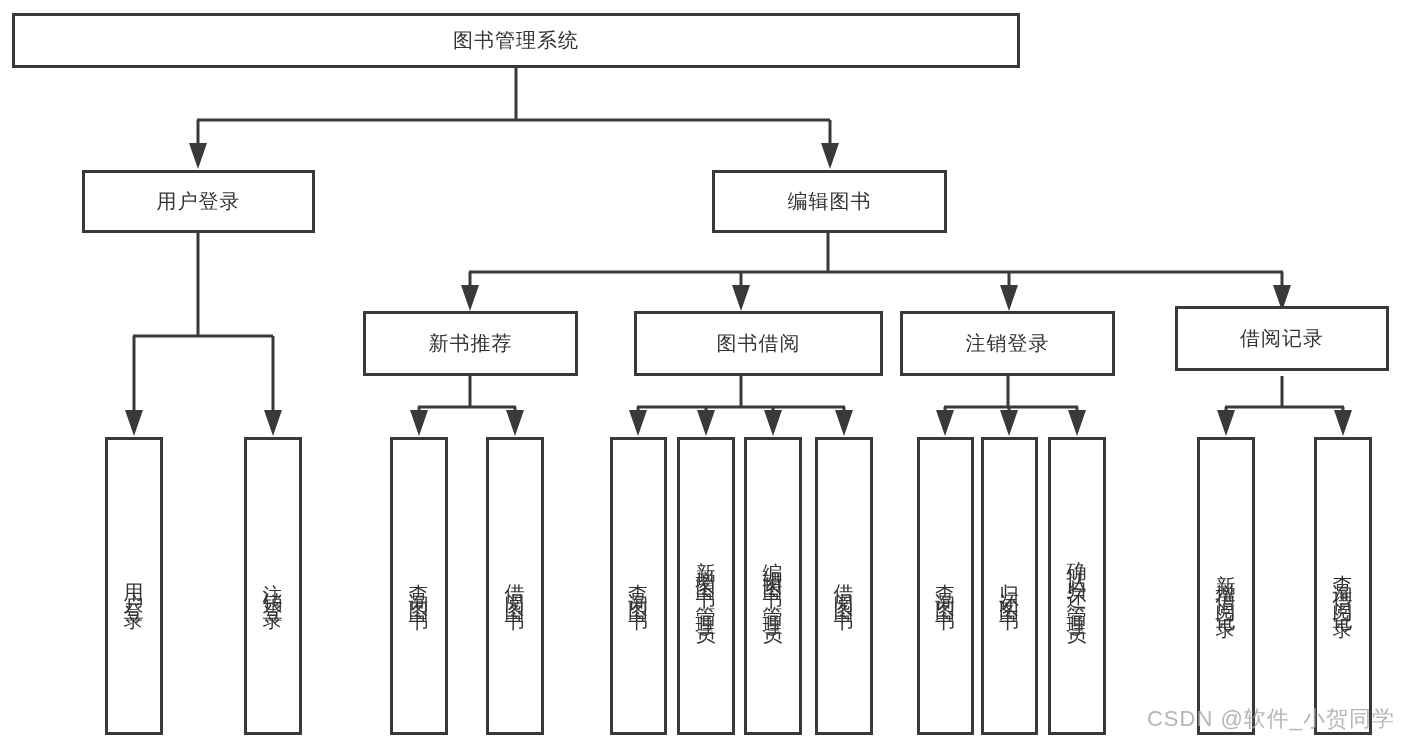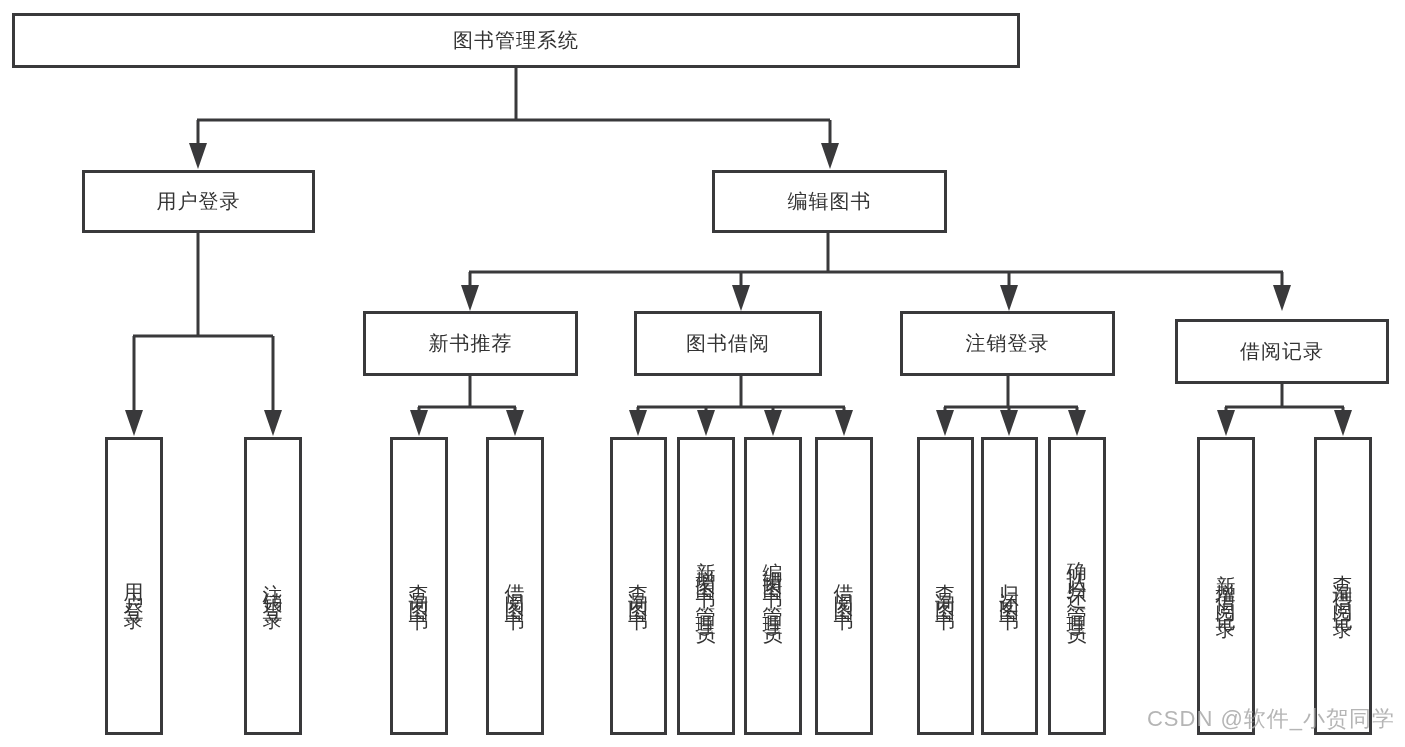--- a/index.html
+++ b/index.html
@@ -130,27 +130,27 @@
   <div class="node" style="left:82px;top:170px;width:233px;height:63px;">
     <span class="lbl">用户登录</span>
   </div>
   <div class="node" style="left:712px;top:170px;width:235px;height:63px;">
     <span class="lbl">编辑图书</span>
   </div>
 
   <div class="node" style="left:363px;top:311px;width:215px;height:65px;">
     <span class="lbl">新书推荐</span>
   </div>
-  <div class="node" style="left:634px;top:311px;width:188px;height:65px;">
+  <div class="node" style="left:634px;top:311px;width:249px;height:65px;">
     <span class="lbl">图书借阅</span>
   </div>
   <div class="node" style="left:900px;top:311px;width:215px;height:65px;">
     <span class="lbl">注销登录</span>
   </div>
-  <div class="node" style="left:1175px;top:319px;width:214px;height:65px;">
+  <div class="node" style="left:1175px;top:306px;width:214px;height:65px;">
     <span class="lbl">借阅记录</span>
   </div>
 
   <div class="node leaf" style="left:105px;top:437px;width:58px;height:298px;">
     <span class="lbl">用户登录</span>
   </div>
   <div class="node leaf" style="left:244px;top:437px;width:58px;height:298px;">
     <span class="lbl">注销登录</span>
   </div>
 

